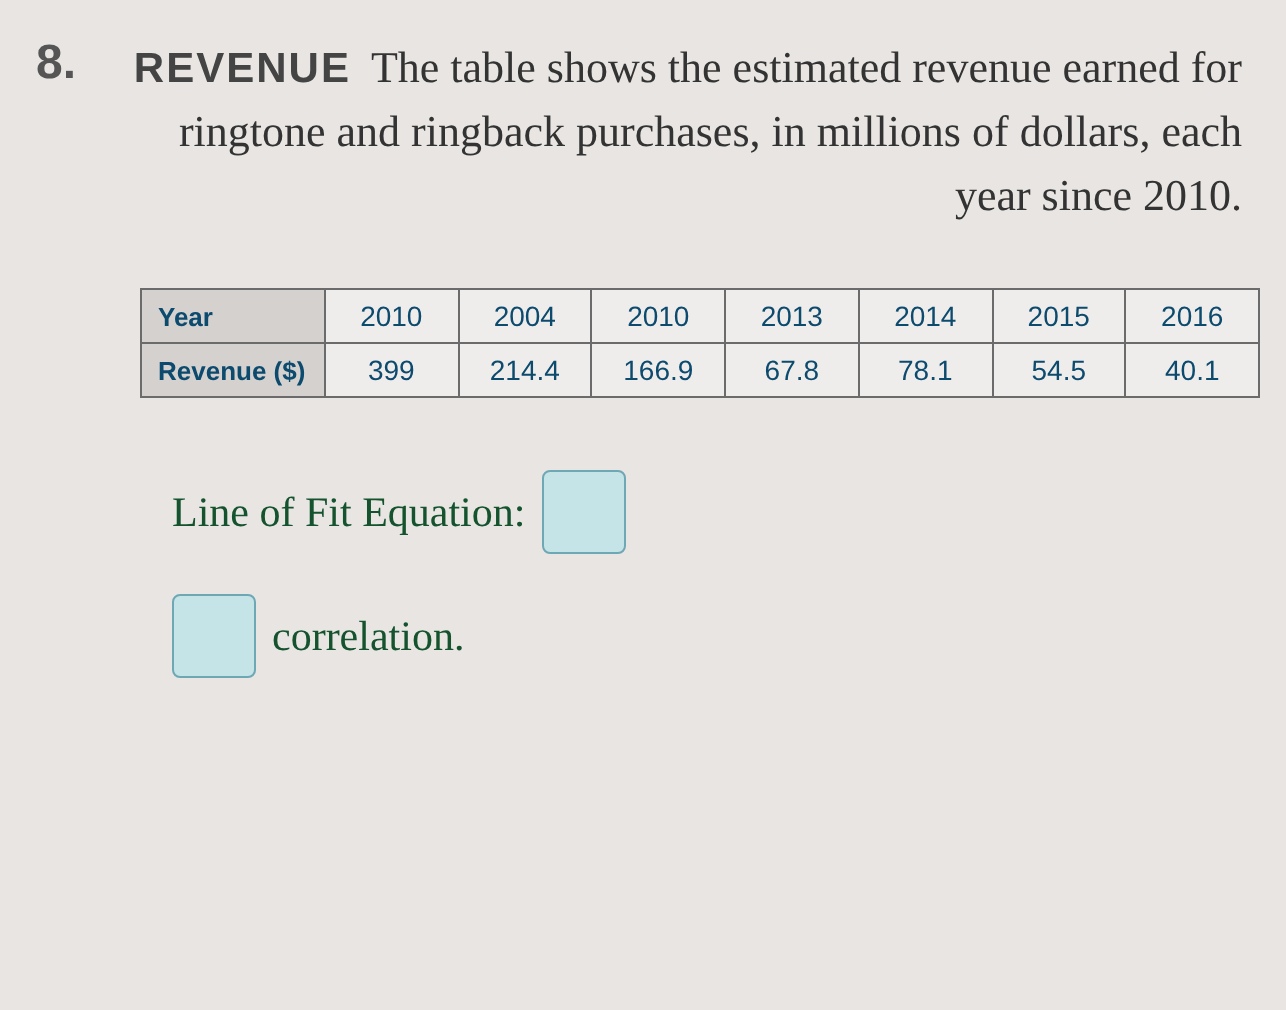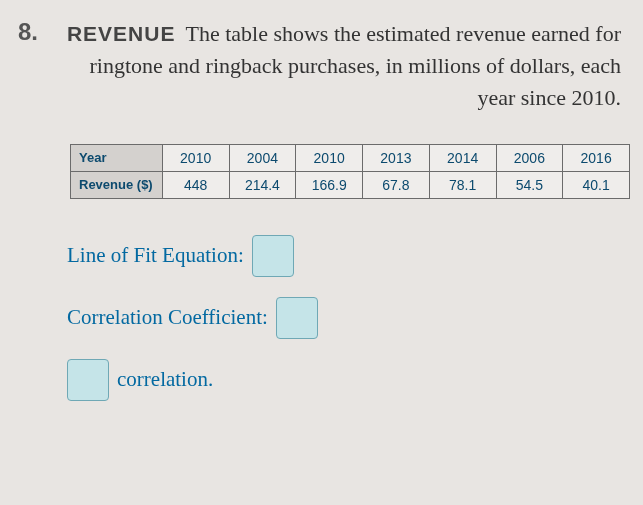--- a/index.html
+++ b/index.html
@@ -60,23 +60,23 @@
       background: #d4d1ce;
       font-weight: bold;
       text-align: left;
       padding-left: 8px;
       width: 92px;
       font-size: 13px;
     }
     td { background: #efedeb; width: 67px; }
     tr:first-child td { font-weight: normal; }
     .answers {
-      margin-left: 49px;
+      margin-left: 68px;
       font-size: 21px;
-      color: #0369a1;
+      color: #14532d;
       line-height: 1.4;
     }
     .answer-row {
       display: flex;
       align-items: center;
       margin-bottom: 20px;
       gap: 8px;
       flex-wrap: wrap;
     }
     .answer-box {
@@ -102,43 +102,39 @@
 <div class="table-wrap">
   <table>
     <tbody>
         <tr>
       <th>Year</th>
       <td>2010</td>
       <td>2004</td>
       <td>2010</td>
       <td>2013</td>
       <td>2014</td>
-      <td>2006</td>
+      <td>2015</td>
       <td>2016</td>
     </tr>
     <tr>
       <th>Revenue ($)</th>
-      <td>448</td>
+      <td>399</td>
       <td>214.4</td>
       <td>166.9</td>
       <td>67.8</td>
       <td>78.1</td>
       <td>54.5</td>
       <td>40.1</td>
     </tr>
   </tbody>
     </table>
 </div>
 
 <div class="answers">
   <div class="answer-row">
     <span>Line of Fit Equation:</span>
     <span class="answer-box"></span>
   </div>
   <div class="answer-row">
-    <span>Correlation Coefficient:</span>
-    <span class="answer-box"></span>
-  </div>
-  <div class="answer-row">
     <span class="answer-box"></span>
     <span>correlation.</span>
   </div>
 </div>
 
 </body></html>

